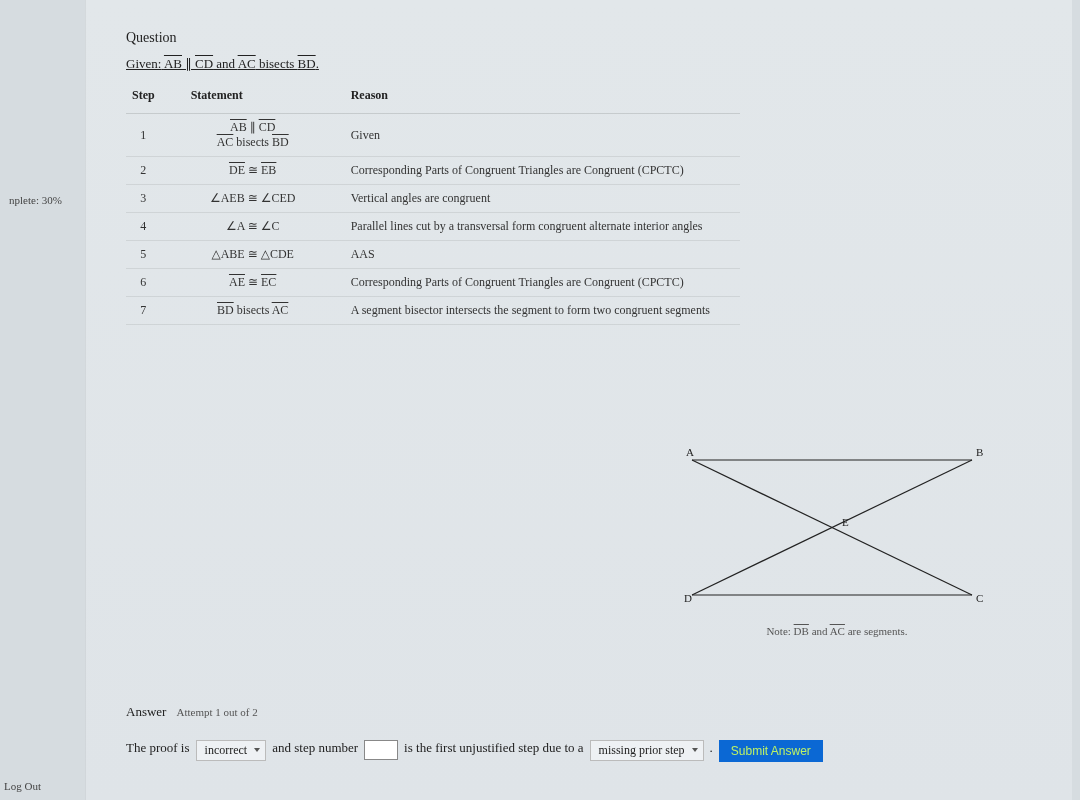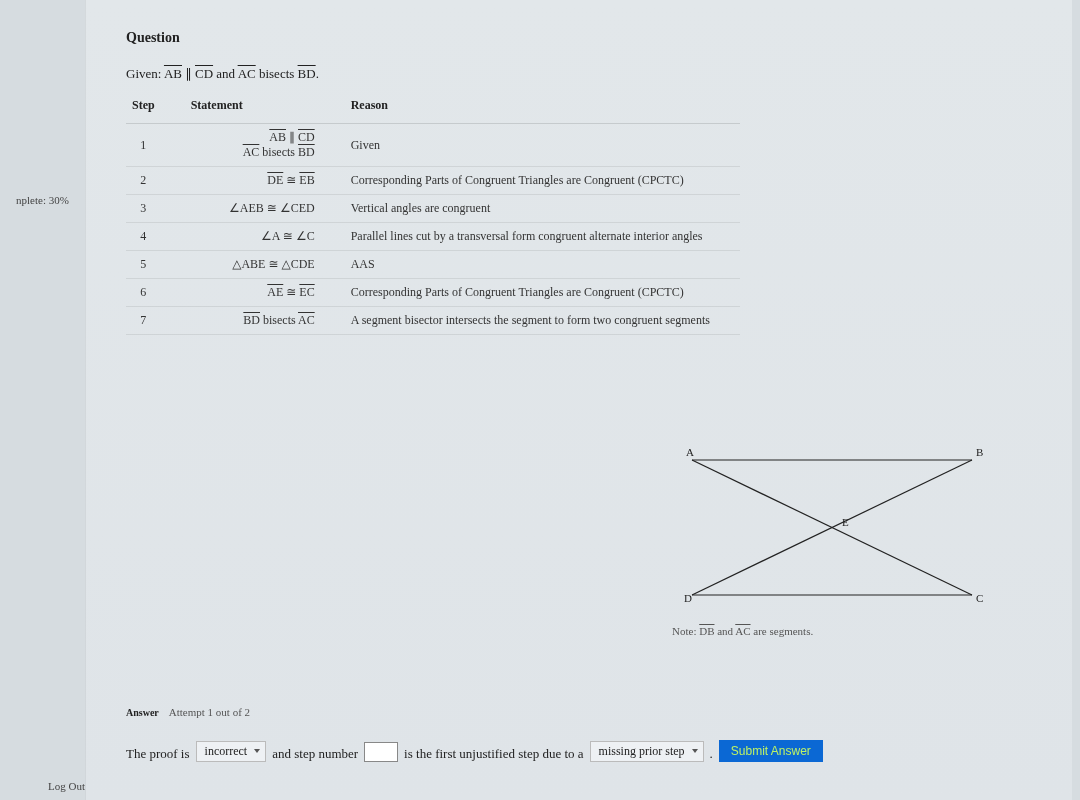--- a/index.html
+++ b/index.html
@@ -7,102 +7,102 @@
     font-family: Georgia, 'Times New Roman', serif;
     background: #d6dce0;
     width: 1080px;
     height: 800px;
     overflow: hidden;
     position: relative;
     color: #222;
   }
   .side-label {
     position: absolute;
-    left: 16px;
+    left: 9px;
     top: 194px;
     font-size: 11px;
     color: #444;
   }
   .logout {
     position: absolute;
     left: 4px;
     bottom: 8px;
     font-size: 11px;
     color: #444;
     cursor: pointer;
-    margin-left: 44px;
   }
   .page {
     position: absolute;
     left: 85px;
     top: 0;
     right: 8px;
     bottom: 0;
     background: linear-gradient(180deg, #e2e7ea 0%, #dfe4e8 100%);
     padding: 30px 40px 20px 40px;
     border-left: 1px solid rgba(0,0,0,0.06);
   }
   .q-title {
-    font-weight: bold;
+    font-weight: normal;
     font-size: 14px;
-    margin-bottom: 20px;
+    margin-bottom: 10px;
   }
   .prompt {
     font-size: 13px;
     margin-bottom: 14px;
     line-height: 1.5;
   }
   .given, .prove {
     font-size: 13px;
     margin-bottom: 10px;
+    text-decoration: underline;
   }
   .ovl { text-decoration: overline; }
   table.proof {
     border-collapse: collapse;
     font-size: 12px;
   }
   table.proof th {
     text-align: left;
     font-weight: bold;
     padding: 6px 30px 10px 6px;
     border-bottom: 1px solid rgba(0,0,0,0.12);
   }
   table.proof td {
     padding: 6px 30px 6px 6px;
     border-bottom: 1px solid rgba(0,0,0,0.08);
     vertical-align: middle;
     color: #333;
   }
   table.proof td.step-no { text-align: center; width: 40px; }
-  table.proof td.stmt { text-align: right; width: 160px; }
+  table.proof td.stmt { text-align: center; width: 160px; }
   .figure {
     position: absolute;
     right: 70px;
     top: 440px;
     width: 330px;
   }
   .fig-note {
-    text-align: left;
+    text-align: center;
     font-size: 11px;
     color: #555;
     margin-top: 6px;
   }
   .answer-block {
     position: absolute;
     left: 40px;
     bottom: 38px;
     right: 40px;
   }
-  .answer-label { font-weight: bold; font-size: 10px; display: inline; }
+  .answer-label { font-weight: normal; font-size: 13px; display: inline; }
   .attempt { font-size: 11px; color: #555; margin-left: 6px; margin-top: 10px; }
   .answer-line {
     margin-top: 20px;
     font-size: 13px;
     display: flex;
-    align-items: flex-end;
+    align-items: flex-start;
     gap: 6px;
     flex-wrap: wrap;
   }
   .dd {
     background: #eef1f4;
     border: 1px solid #bbb;
     padding: 2px 18px 2px 8px;
     font-size: 12px;
     position: relative;
     cursor: pointer;

